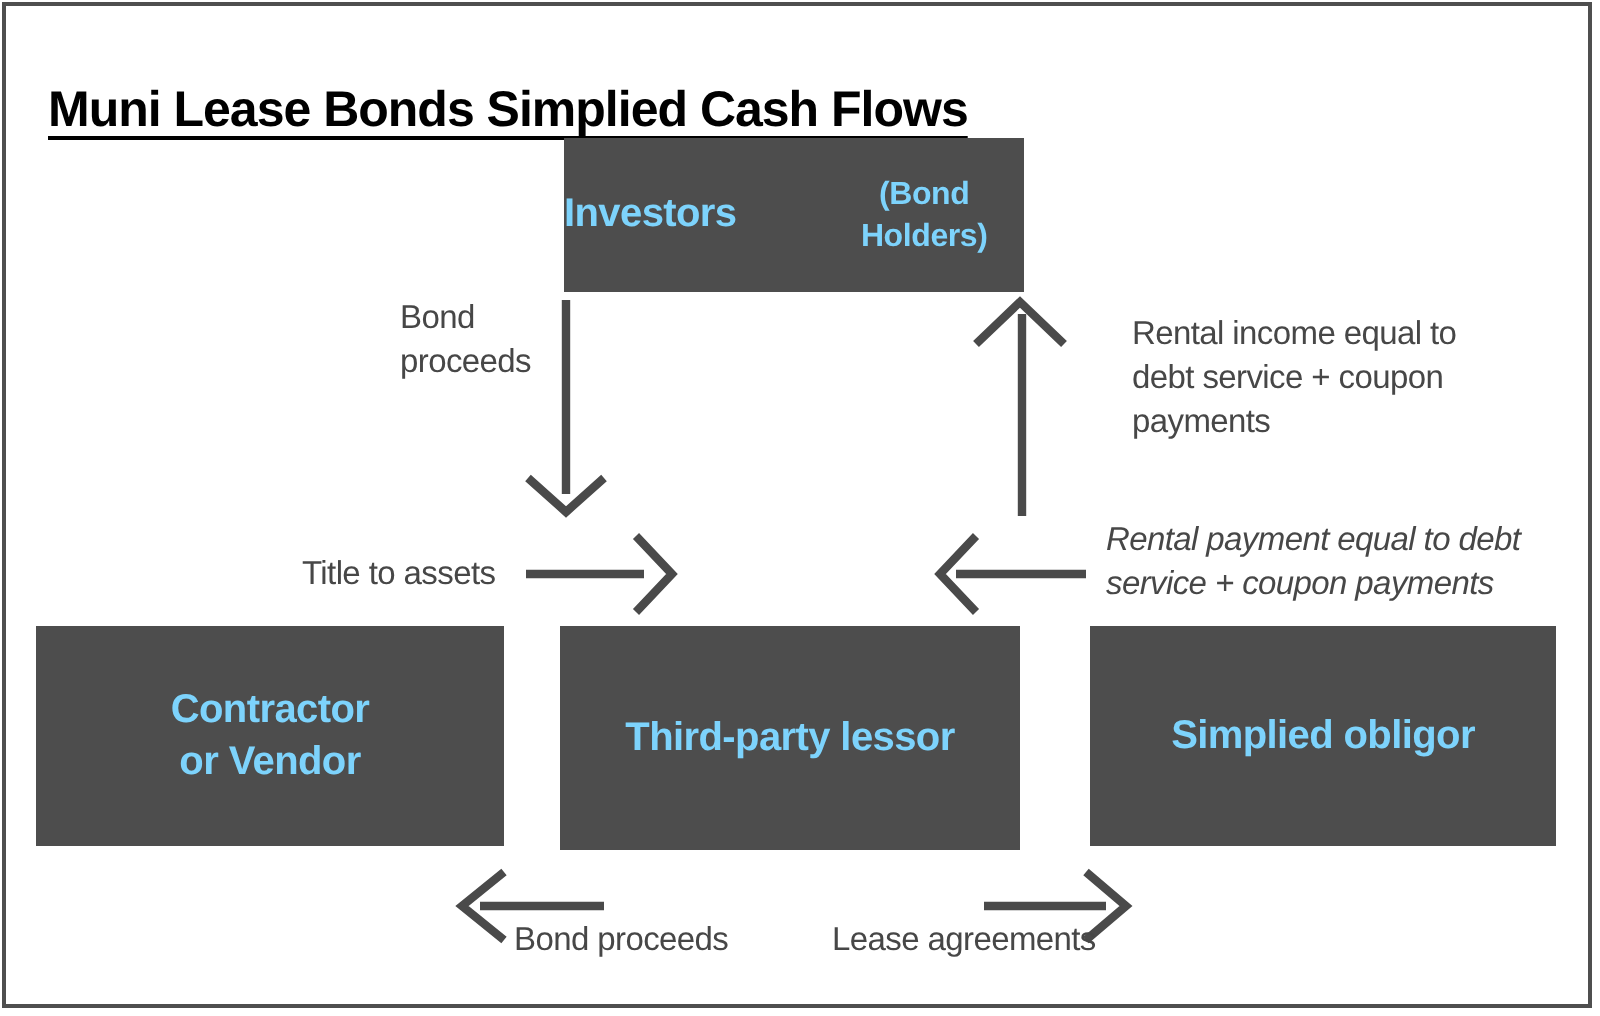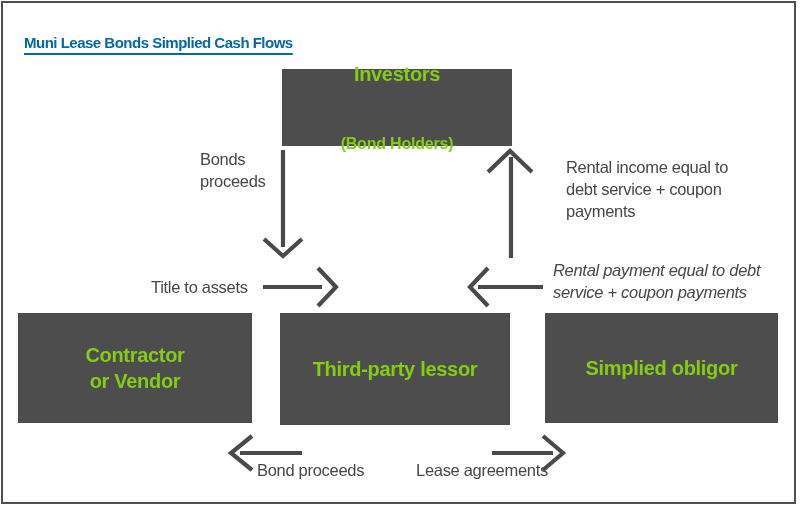--- a/index.html
+++ b/index.html
@@ -10,31 +10,31 @@
     font-family:"Liberation Sans", sans-serif;
     overflow:hidden;
   }
   .border-frame{
     position:absolute;left:1px;top:1px;right:4px;bottom:4px;
     border:2px solid #4f4f4f;
     pointer-events:none;
   }
   .diagram-title{
     position:absolute;left:24px;top:24px;
-    font-size:15px;font-weight:bold;color:#0369a1;
+    font-size:25px;font-weight:bold;color:#000000;
     letter-spacing:-0.5px;
     text-decoration:underline;
     text-decoration-thickness:2px;
     text-underline-offset:5px;
     white-space:pre-line;
   }
   .node{
     position:absolute;
-    background:#4d4d4d;color:#84cc16;
-    display:flex;flex-direction:column;
+    background:#4d4d4d;color:#7dd3fc;
+    display:flex;flex-direction:row;
     align-items:center;justify-content:center;
     text-align:center;
     gap:44px;
   }
   .node-title{
     font-size:20px;font-weight:bold;line-height:1.32;
     letter-spacing:-0.3px;white-space:pre-line;
   }
   .node-sub{
     font-size:15px;font-weight:bold;line-height:1.32;
@@ -101,21 +101,21 @@
   </div>
 
   <div class="node" style="left:280px;top:313px;width:230px;height:112px;">
     <div class="node-title">Third-party lessor</div>
   </div>
 
   <div class="node" style="left:545px;top:313px;width:233px;height:110px;">
     <div class="node-title">Simplied obligor</div>
   </div>
 
-  <div class="flow-label" style="left:200px;top:149px;">Bonds
+  <div class="flow-label" style="left:200px;top:149px;">Bond
 proceeds</div>
 
   <div class="flow-label" style="left:542px;top:157px;margin-left:24px;">Rental income equal to
 debt service + coupon
 payments</div>
 
   <div class="flow-label" style="left:151px;top:277px;">Title to assets</div>
 
   <div class="flow-label" style="left:553px;top:260px;font-style:italic;">Rental payment equal to debt
 service + coupon payments</div>

